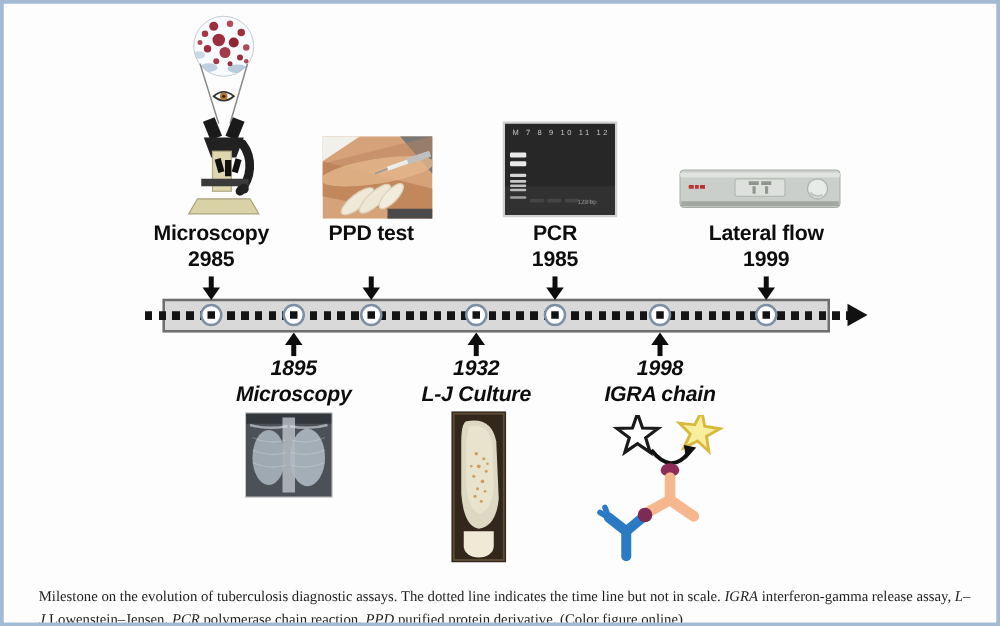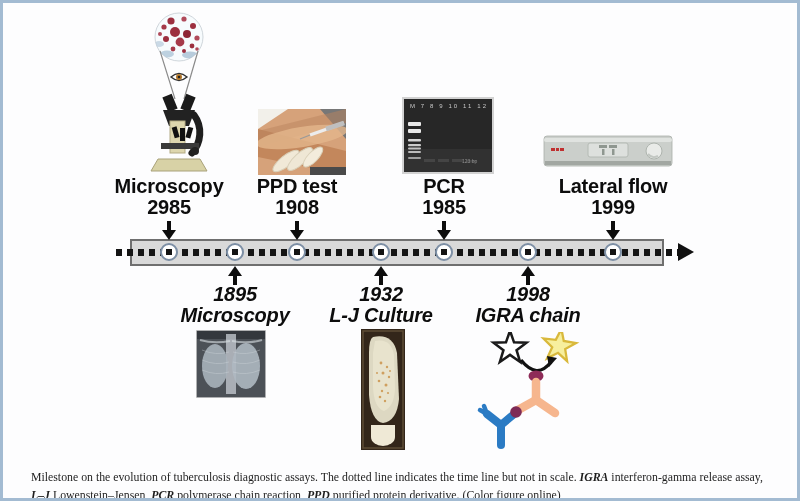--- a/index.html
+++ b/index.html
@@ -15,28 +15,28 @@
   .tl-dots{position:absolute; left:113px; top:246px; width:564px; height:7px; z-index:2;
     background:repeating-linear-gradient(90deg,#141414 0 6px, rgba(0,0,0,0) 6px 11px);}
   .tl-head{position:absolute; left:675px; top:240px; width:0; height:0; z-index:2;
     border-top:9px solid transparent; border-bottom:9px solid transparent; border-left:16px solid #111;}
   .node{position:absolute; top:240px; width:18px; height:18px; border-radius:50%;
     background:#fff; border:2px solid #7d8fa5; box-sizing:border-box; z-index:3;}
   .node span{position:absolute; left:50%; top:50%; width:6px; height:6px; margin:-3px 0 0 -3px; background:#141414;}
   .arr{position:absolute; width:16px; height:19px; z-index:3;}
   
   .milestone{position:absolute; width:150px; text-align:center; color:#0d0d0d;
-    font-weight:bold; font-size:20px; line-height:21px; letter-spacing:-0.2px;}
+    font-weight:bold; font-size:17px; line-height:21px; letter-spacing:-0.2px;}
   .ms-top{top:173px;} .ms-bot{top:281px;font-style:italic;}
   
   .ph{position:absolute;}
   
   .caption{position:absolute; left:28px; top:453px; width:746px;
     font-family:"Liberation Serif", serif; font-size:11.8px; line-height:1.55; color:#1e1e1e;}
-  .caption i{font-style:italic;font-weight:bold;}
+  .caption i{font-style:italic;}
 </style>
 </head>
 <body>
 
 <div class="page">
   <div class="fig">
 
     <div class="tl-bar"></div>
     <div class="tl-dots"></div>
     <div class="tl-head"></div>
@@ -92,21 +92,20 @@
         <polygon points="8,0 1,10 15,10" fill="#0d0d0d"></polygon>
         <rect x="6" y="9" width="4" height="10" fill="#0d0d0d"></rect>
       </svg>
 
     <div class="milestone ms-top" style="left:91px">
       <div>Microscopy</div>
       <div>2985</div>
     </div>
     <div class="milestone ms-top" style="left:219px">
       <div>PPD test</div>
-      <div>1908</div>
     </div>
     <div class="milestone ms-top" style="left:366px">
       <div>PCR</div>
       <div>1985</div>
     </div>
     <div class="milestone ms-top" style="left:535px">
       <div>Lateral flow</div>
       <div>1999</div>
     </div>
 

